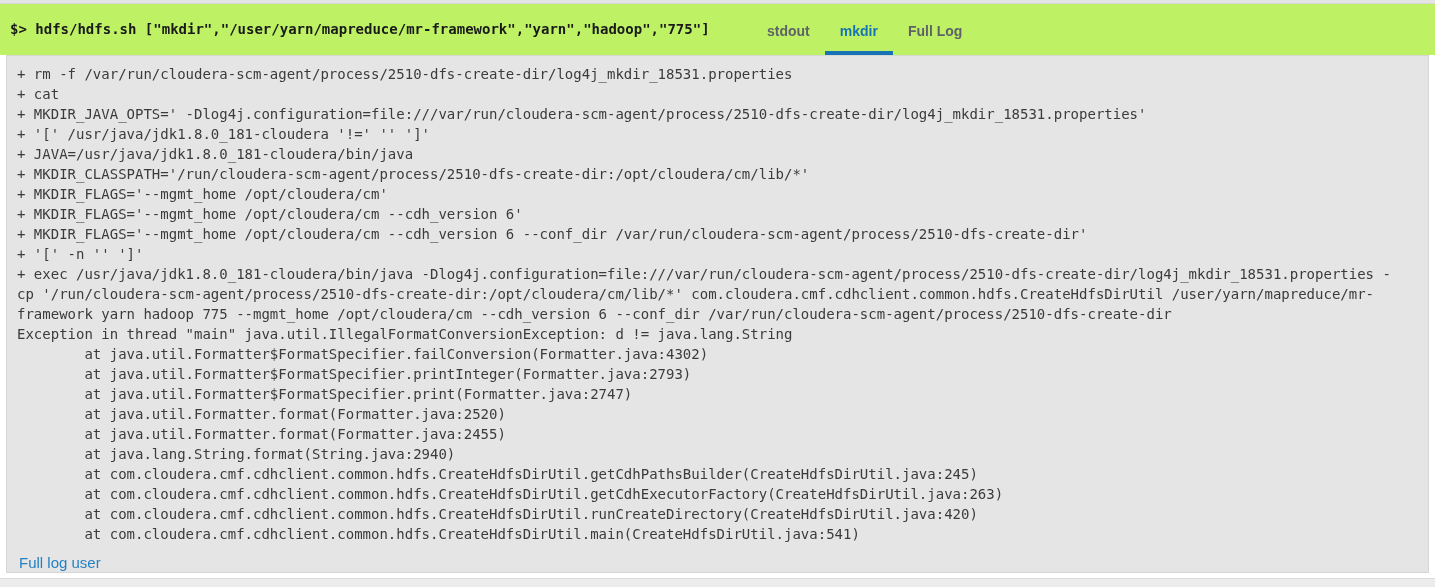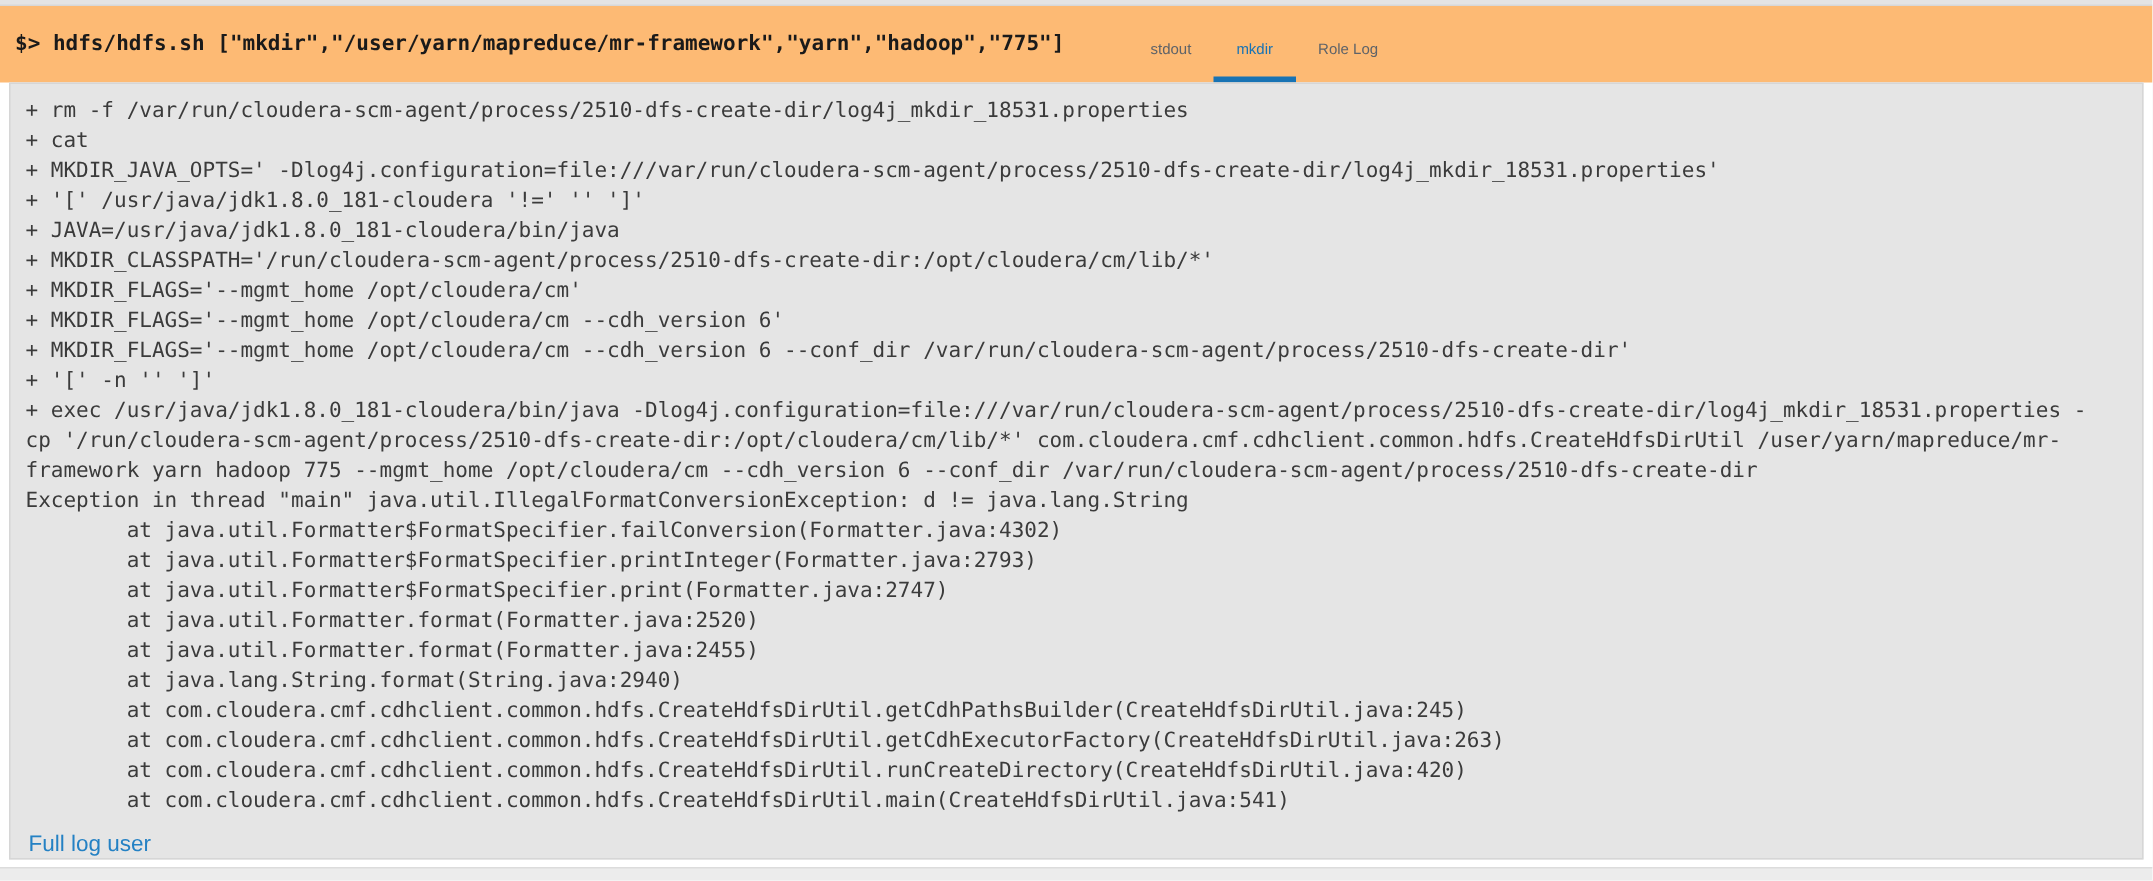--- a/index.html
+++ b/index.html
@@ -18,46 +18,47 @@
     background: #ffffff;
   }
   .top-strip {
     height: 3px;
     background: #e4e4e4;
     border-bottom: 1px solid #d8d8d8;
   }
   .header {
     position: relative;
     height: 51px;
-    background: #fdba74;
+    background: #bef264;
   }
   .command-text {
     position: absolute;
     left: 10px;
     top: 17px;
     font-family: "DejaVu Sans Mono", "Liberation Mono", monospace;
     font-weight: bold;
     font-size: 14px;
     color: #1a1a1a;
     white-space: pre;
   }
   .tabs {
     position: absolute;
     left: 752px;
     bottom: 0;
     display: flex;
     align-items: flex-end;
   }
   .tab {
     padding: 10px 15px 12px 15px;
-    font-size: 10px;
+    font-size: 14px;
     color: #5f6368;
     border-bottom: 4px solid transparent;
     cursor: pointer;
     white-space: nowrap;
+    font-weight: bold;
   }
   .tab.active {
     color: #1873b4;
     border-bottom-color: #1873b4;
   }
   .log-panel {
     position: absolute;
     left: 6px;
     top: 55px;
     width: 1423px;
@@ -103,21 +104,21 @@
 
 <div class="page">
 
   <div class="top-strip"></div>
 
   <div class="header">
     <div class="command-text">$&gt; hdfs/hdfs.sh ["mkdir","/user/yarn/mapreduce/mr-framework","yarn","hadoop","775"]</div>
     <div class="tabs">
         <div class="tab">stdout</div>
         <div class="tab active">mkdir</div>
-        <div class="tab">Role Log</div>
+        <div class="tab">Full Log</div>
       </div>
   </div>
 
   <div class="log-panel">
     <pre class="log-output"><div class="log-line">+ rm -f /var/run/cloudera-scm-agent/process/2510-dfs-create-dir/log4j_mkdir_18531.properties</div><div class="log-line">+ cat</div><div class="log-line">+ MKDIR_JAVA_OPTS=' -Dlog4j.configuration=file:///var/run/cloudera-scm-agent/process/2510-dfs-create-dir/log4j_mkdir_18531.properties'</div><div class="log-line">+ '[' /usr/java/jdk1.8.0_181-cloudera '!=' '' ']'</div><div class="log-line">+ JAVA=/usr/java/jdk1.8.0_181-cloudera/bin/java</div><div class="log-line">+ MKDIR_CLASSPATH='/run/cloudera-scm-agent/process/2510-dfs-create-dir:/opt/cloudera/cm/lib/*'</div><div class="log-line">+ MKDIR_FLAGS='--mgmt_home /opt/cloudera/cm'</div><div class="log-line">+ MKDIR_FLAGS='--mgmt_home /opt/cloudera/cm --cdh_version 6'</div><div class="log-line">+ MKDIR_FLAGS='--mgmt_home /opt/cloudera/cm --cdh_version 6 --conf_dir /var/run/cloudera-scm-agent/process/2510-dfs-create-dir'</div><div class="log-line">+ '[' -n '' ']'</div><div class="log-line">+ exec /usr/java/jdk1.8.0_181-cloudera/bin/java -Dlog4j.configuration=file:///var/run/cloudera-scm-agent/process/2510-dfs-create-dir/log4j_mkdir_18531.properties -</div><div class="log-line">cp '/run/cloudera-scm-agent/process/2510-dfs-create-dir:/opt/cloudera/cm/lib/*' com.cloudera.cmf.cdhclient.common.hdfs.CreateHdfsDirUtil /user/yarn/mapreduce/mr-</div><div class="log-line">framework yarn hadoop 775 --mgmt_home /opt/cloudera/cm --cdh_version 6 --conf_dir /var/run/cloudera-scm-agent/process/2510-dfs-create-dir</div><div class="log-line">Exception in thread "main" java.util.IllegalFormatConversionException: d != java.lang.String</div><div class="log-line">        at java.util.Formatter$FormatSpecifier.failConversion(Formatter.java:4302)</div><div class="log-line">        at java.util.Formatter$FormatSpecifier.printInteger(Formatter.java:2793)</div><div class="log-line">        at java.util.Formatter$FormatSpecifier.print(Formatter.java:2747)</div><div class="log-line">        at java.util.Formatter.format(Formatter.java:2520)</div><div class="log-line">        at java.util.Formatter.format(Formatter.java:2455)</div><div class="log-line">        at java.lang.String.format(String.java:2940)</div><div class="log-line">        at com.cloudera.cmf.cdhclient.common.hdfs.CreateHdfsDirUtil.getCdhPathsBuilder(CreateHdfsDirUtil.java:245)</div><div class="log-line">        at com.cloudera.cmf.cdhclient.common.hdfs.CreateHdfsDirUtil.getCdhExecutorFactory(CreateHdfsDirUtil.java:263)</div><div class="log-line">        at com.cloudera.cmf.cdhclient.common.hdfs.CreateHdfsDirUtil.runCreateDirectory(CreateHdfsDirUtil.java:420)</div><div class="log-line">        at com.cloudera.cmf.cdhclient.common.hdfs.CreateHdfsDirUtil.main(CreateHdfsDirUtil.java:541)</div></pre>
     <a class="full-log-link">Full log user</a>
   </div>
 
   <div class="bottom-strip"></div>
 

